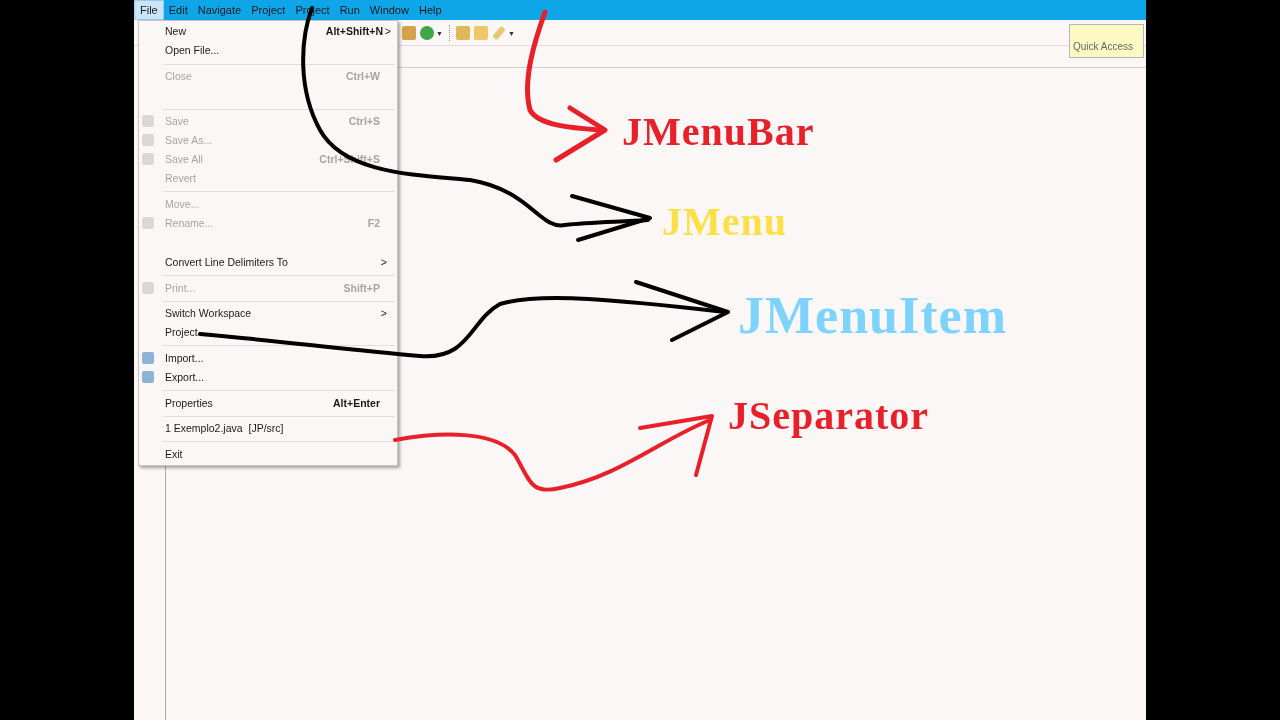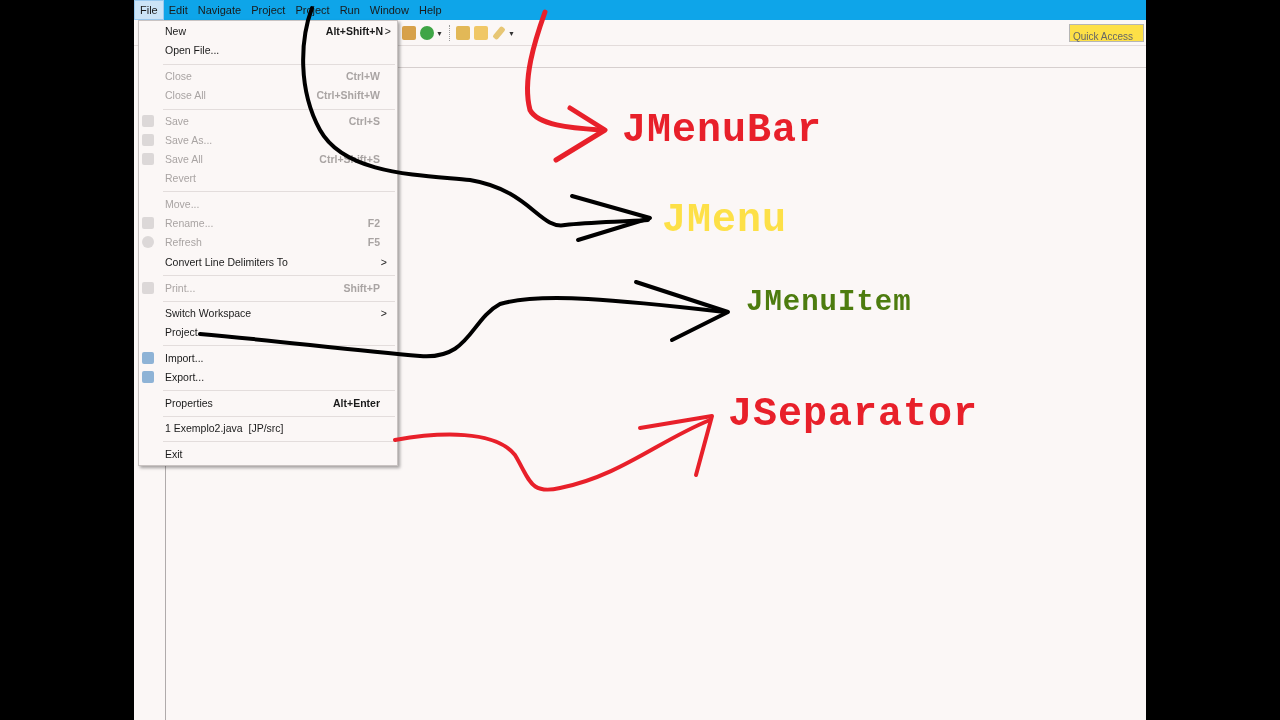--- a/index.html
+++ b/index.html
@@ -25,22 +25,22 @@
     position: absolute; left: 0; top: 20px; width: 100%; height: 26px;
     border-bottom: 1px solid #e3dcdb;
   }
   .tb-icons { position: absolute; left: 268px; top: 5px; display: flex; align-items: center; gap: 4px; }
   .tb-ico { width: 14px; height: 14px; border-radius: 2px; }
   .tb-caret { font-size: 7px; color: #333; margin-left: -2px; }
   .tb-sep { width: 1px; height: 16px; border-left: 1px dotted #999; margin: 0 2px; }
 
   .quick-access {
     position: absolute; right: 2px; top: 24px; width: 75px; height: 18px;
-    border: 1px solid #b5b5b5; background: #fde047; font-size: 10px; color: #666;
-    padding: 6px 3px;
+    border: 1px solid #b5b5b5; background: #fef9c3; font-size: 10px; color: #666;
+    padding: 16px 3px;
   }
 
   .editor-top-line { position: absolute; left: 264px; right: 0; top: 67px; height: 1px; background: #d6cfce; }
   .left-gutter-line { position: absolute; left: 31px; top: 466px; bottom: 0; width: 1px; background: #b0abab; }
 
   
   .dropdown {
     position: absolute; left: 4px; top: 20px; width: 260px; height: 446px;
     background: #fbf7f6; border: 1px solid #c9c3c2;
     box-shadow: 2px 2px 3px rgba(0,0,0,0.35);
@@ -50,21 +50,21 @@
   .d-item .lbl { position: absolute; left: 26px; }
   .d-item .sc { position: absolute; right: 17px; font-weight: bold; }
   .d-item .arrow { position: absolute; right: 10px; }
   .d-item.disabled { color: #a9a4a3; }
   .d-item .ic { position: absolute; left: 3px; top: 3px; width: 12px; height: 12px; border-radius: 2px; }
   .d-sep { position: absolute; left: 24px; right: 2px; height: 1px; background: #e3dddc; }
 
   
   .annot-svg { position: absolute; left: 0; top: 0; width: 1280px; height: 720px; pointer-events: none; }
   .annot-label {
-    position: absolute; font-family: Liberation Mono, monospace; font-weight: bold;
+    position: absolute; font-family: Liberation Serif, serif; font-weight: bold;
     letter-spacing: 1px;
   }
 </style>
 </head>
 <body>
 
 <div class="screen">
 
   <div class="menubar">
     <span class="mi active">File</span>
@@ -101,24 +101,20 @@
       <span class="arrow" style="right:6px">&gt;</span>
     </div>
     <div class="d-item" style="top:20px">
       <span class="lbl">Open File...</span>
     </div>
     <div class="d-sep" style="top:43px"></div>
     <div class="d-item disabled" style="top:46px">
       <span class="lbl">Close</span>
       <span class="sc">Ctrl+W</span>
     </div>
-    <div class="d-item disabled" style="top:65px">
-      <span class="lbl">Close All</span>
-      <span class="sc">Ctrl+Shift+W</span>
-    </div>
     <div class="d-sep" style="top:88px"></div>
     <div class="d-item disabled" style="top:91px">
       <span class="ic" style="background:#dcd8d8"></span>
       <span class="lbl">Save</span>
       <span class="sc">Ctrl+S</span>
     </div>
     <div class="d-item disabled" style="top:110px">
       <span class="ic" style="background:#dcd8d8"></span>
       <span class="lbl">Save As...</span>
     </div>
@@ -131,25 +127,20 @@
       <span class="lbl">Revert</span>
     </div>
     <div class="d-sep" style="top:170px"></div>
     <div class="d-item disabled" style="top:174px">
       <span class="lbl">Move...</span>
     </div>
     <div class="d-item disabled" style="top:193px">
       <span class="ic" style="background:#dcd8d8"></span>
       <span class="lbl">Rename...</span>
       <span class="sc">F2</span>
-    </div>
-    <div class="d-item disabled" style="top:212px">
-      <span class="ic" style="background:#dcd8d8;border-radius:50%"></span>
-      <span class="lbl">Refresh</span>
-      <span class="sc">F5</span>
     </div>
     <div class="d-item" style="top:232px">
       <span class="lbl">Convert Line Delimiters To</span>
       <span class="arrow">&gt;</span>
     </div>
     <div class="d-sep" style="top:254px"></div>
     <div class="d-item disabled" style="top:258px">
       <span class="ic" style="background:#dcd8d8"></span>
       <span class="lbl">Print...</span>
       <span class="sc">Shift+P</span>
@@ -199,14 +190,14 @@
     <path d="M200 334 C270 340, 350 350, 420 356 C470 360, 470 320, 500 304 C540 292, 620 300, 725 312" stroke="#000" stroke-width="4"></path>
     <path d="M636 282 L728 312 L672 340" stroke="#000" stroke-width="4"></path>
 
     <path d="M395 440 C440 432, 495 430, 515 455 C530 480, 530 495, 560 488 C620 476, 660 440, 710 420" stroke="#e8202a" stroke-width="4"></path>
     <path d="M640 428 L712 416 L696 475" stroke="#e8202a" stroke-width="4"></path>
   </g>
 </svg>
 
 <div class="annot-label" style="left:622px; top:108px; font-size:40px; color:#e8202a;">JMenuBar</div>
 <div class="annot-label" style="left:662px; top:198px; font-size:40px; color:#fde047;">JMenu</div>
-<div class="annot-label" style="left:738px; top:286px; font-size:29px; color:#4d7c0f;margin-left:8px;">JMenuItem</div>
+<div class="annot-label" style="left:738px; top:286px; font-size:52px; color:#7dd3fc;">JMenuItem</div>
 <div class="annot-label" style="left:728px; top:392px; font-size:40px; color:#e8202a;">JSeparator</div>
 
 </body></html>

